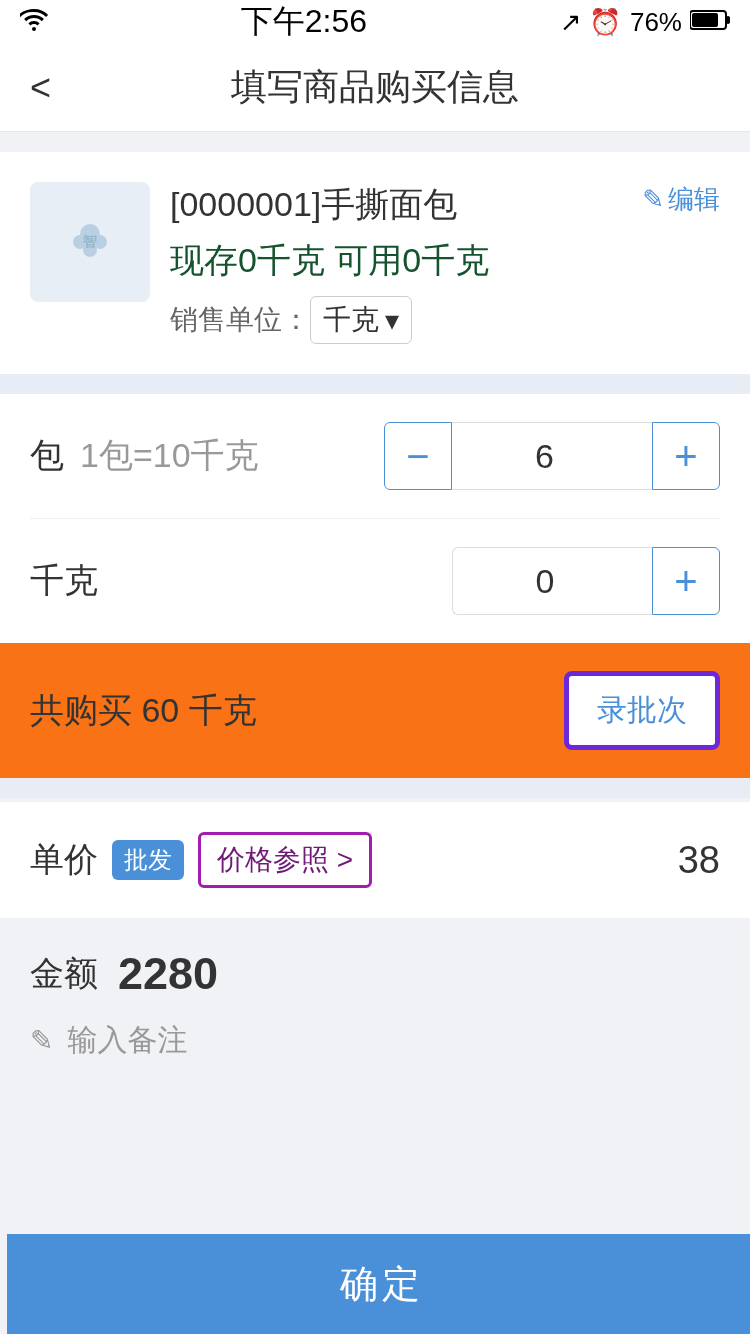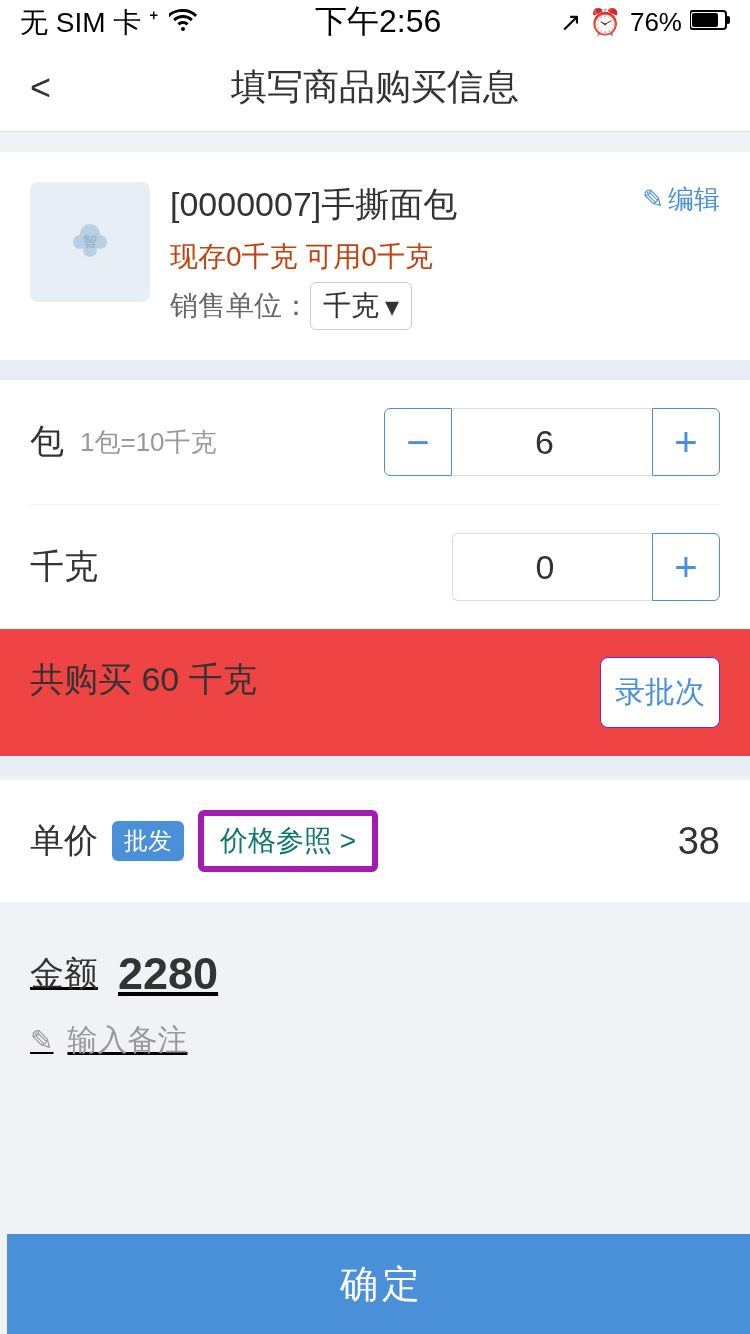--- a/index.html
+++ b/index.html
@@ -74,23 +74,23 @@
     }
     .product-image svg { width: 60px; height: 60px; opacity: 0.5; }
     .product-info { flex: 1; }
     .product-name {
       font-size: 34px;
       color: #333;
       font-weight: 500;
       margin-bottom: 10px;
     }
     .product-stock {
-      font-size: 28px;
-      color: #c2410c;
-      margin-bottom: 6px;
+      font-size: 34px;
+      color: #14532d;
+      margin-bottom: 12px;
     }
     .product-unit {
       font-size: 28px;
       color: #666;
       display: flex;
       align-items: center;
     }
     .unit-select {
       border: 1px solid #ccc;
       border-radius: 6px;
@@ -122,21 +122,21 @@
     }
     .quantity-row:last-child { border-bottom: none; }
     .qty-label {
       font-size: 34px;
       color: #333;
       display: flex;
       align-items: center;
       gap: 16px;
     }
     .qty-sub-label {
-      font-size: 26px;
+      font-size: 34px;
       color: #999;
     }
     .qty-controls {
       display: flex;
       align-items: center;
       gap: 0;
     }
     .qty-btn {
       width: 68px;
       height: 68px;
@@ -170,37 +170,38 @@
       text-align: center;
       font-size: 34px;
       color: #333;
       background: #fff;
     }
     .qty-btn-left { border-radius: 6px 0 0 6px; }
     .qty-btn-right { border-radius: 0 6px 6px 0; }
 
     
     .total-section {
-      background: #ef4444;
+      background: #f97316;
       padding: 28px 30px;
       display: flex;
+      align-items: center;
       justify-content: space-between;
       margin-top: 0;
       gap: 36px;
     }
     .total-text {
       font-size: 34px;
       color: #333;
     }
     .batch-btn {
-      border: 1px solid #6d28d9;
+      border: 5px solid #6d28d9;
       color: #4a90d9;
       background: #fff;
       border-radius: 8px;
-      padding: 14px 14px;
+      padding: 14px 28px;
       font-size: 30px;
       cursor: pointer;
     }
 
     
     .price-section {
       background: #fff;
       padding: 30px 30px;
       margin-top: 4px;
     }
@@ -217,43 +218,42 @@
       gap: 14px;
     }
     .price-tag {
       background: #4a90d9;
       color: #fff;
       font-size: 24px;
       border-radius: 6px;
       padding: 4px 12px;
     }
     .price-ref-btn {
-      border: 6px solid #a21caf;
-      color: #0f766e;
+      border: 3px solid #a21caf;
+      color: #701a75;
       background: #fff;
       border-radius: 6px;
       padding: 6px 16px;
       font-size: 28px;
       display: flex;
       align-items: center;
       gap: 4px;
       cursor: pointer;
     }
     .price-value {
       font-size: 38px;
       color: #333;
       font-weight: 500;
       text-align: center;
     }
 
     
     .amount-section {
       background: #f0f2f5;
-      padding: 46px 30px 20px;
-      text-decoration: underline;
+      padding: 30px 30px 20px;
     }
     .amount-row {
       display: flex;
       align-items: center;
       gap: 20px;
       margin-bottom: 20px;
     }
     .amount-label {
       font-size: 34px;
       color: #333;
@@ -295,21 +295,20 @@
     .divider-thick {
       height: 20px;
       background: #e8edf5;
     }
   </style>
 </head>
 <body>
 
 <div class="status-bar">
   <div class="status-left">
-    <span>无 SIM 卡 ⁺</span>
     <span>
       <svg width="28" height="22" viewBox="0 0 28 22">
           <path d="M14 18a2 2 0 1 1 0 4 2 2 0 0 1 0-4zm0-6a8 8 0 0 1 5.66 2.34l-2.12 2.12A5 5 0 0 0 14 15a5 5 0 0 0-3.54 1.46l-2.12-2.12A8 8 0 0 1 14 12zm0-6a14 14 0 0 1 9.9 4.1l-2.12 2.12A11 11 0 0 0 14 9a11 11 0 0 0-7.78 3.22L4.1 10.1A14 14 0 0 1 14 6zm0-6C7.37 0 1.4 2.69-3 7.07l2.12 2.12A17 17 0 0 1 14 3a17 17 0 0 1 12.04 4.97l2.12-2.12A20 20 0 0 0 14 0z" fill="#000"></path>
         </svg>
     </span>
   </div>
   <div class="status-center">下午2:56</div>
   <div class="status-right">
     <span>↗</span>
     <span>⏰</span>
@@ -334,21 +333,21 @@
     <svg viewBox="0 0 60 60" fill="none">
       <circle cx="30" cy="22" r="10" fill="#8ab4d0"></circle>
       <circle cx="20" cy="30" r="7" fill="#8ab4d0"></circle>
       <circle cx="40" cy="30" r="7" fill="#8ab4d0"></circle>
       <circle cx="30" cy="38" r="7" fill="#8ab4d0"></circle>
       <text x="30" y="34" text-anchor="middle" font-size="14" fill="#4a7fa0" font-weight="bold">智</text>
     </svg>
   </div>
   <div class="product-info">
     <div style="display:flex; justify-content:space-between; align-items:flex-start;">
-      <div class="product-name">[0000007]手撕面包</div>
+      <div class="product-name">[0000001]手撕面包</div>
       <div class="edit-btn">
         <span>✎</span>
         <span>编辑</span>
       </div>
     </div>
     <div class="product-stock">现存0千克   可用0千克</div>
     <div class="product-unit">
       <span>销售单位：</span>
       <div class="unit-select">
         <span>千克</span>

